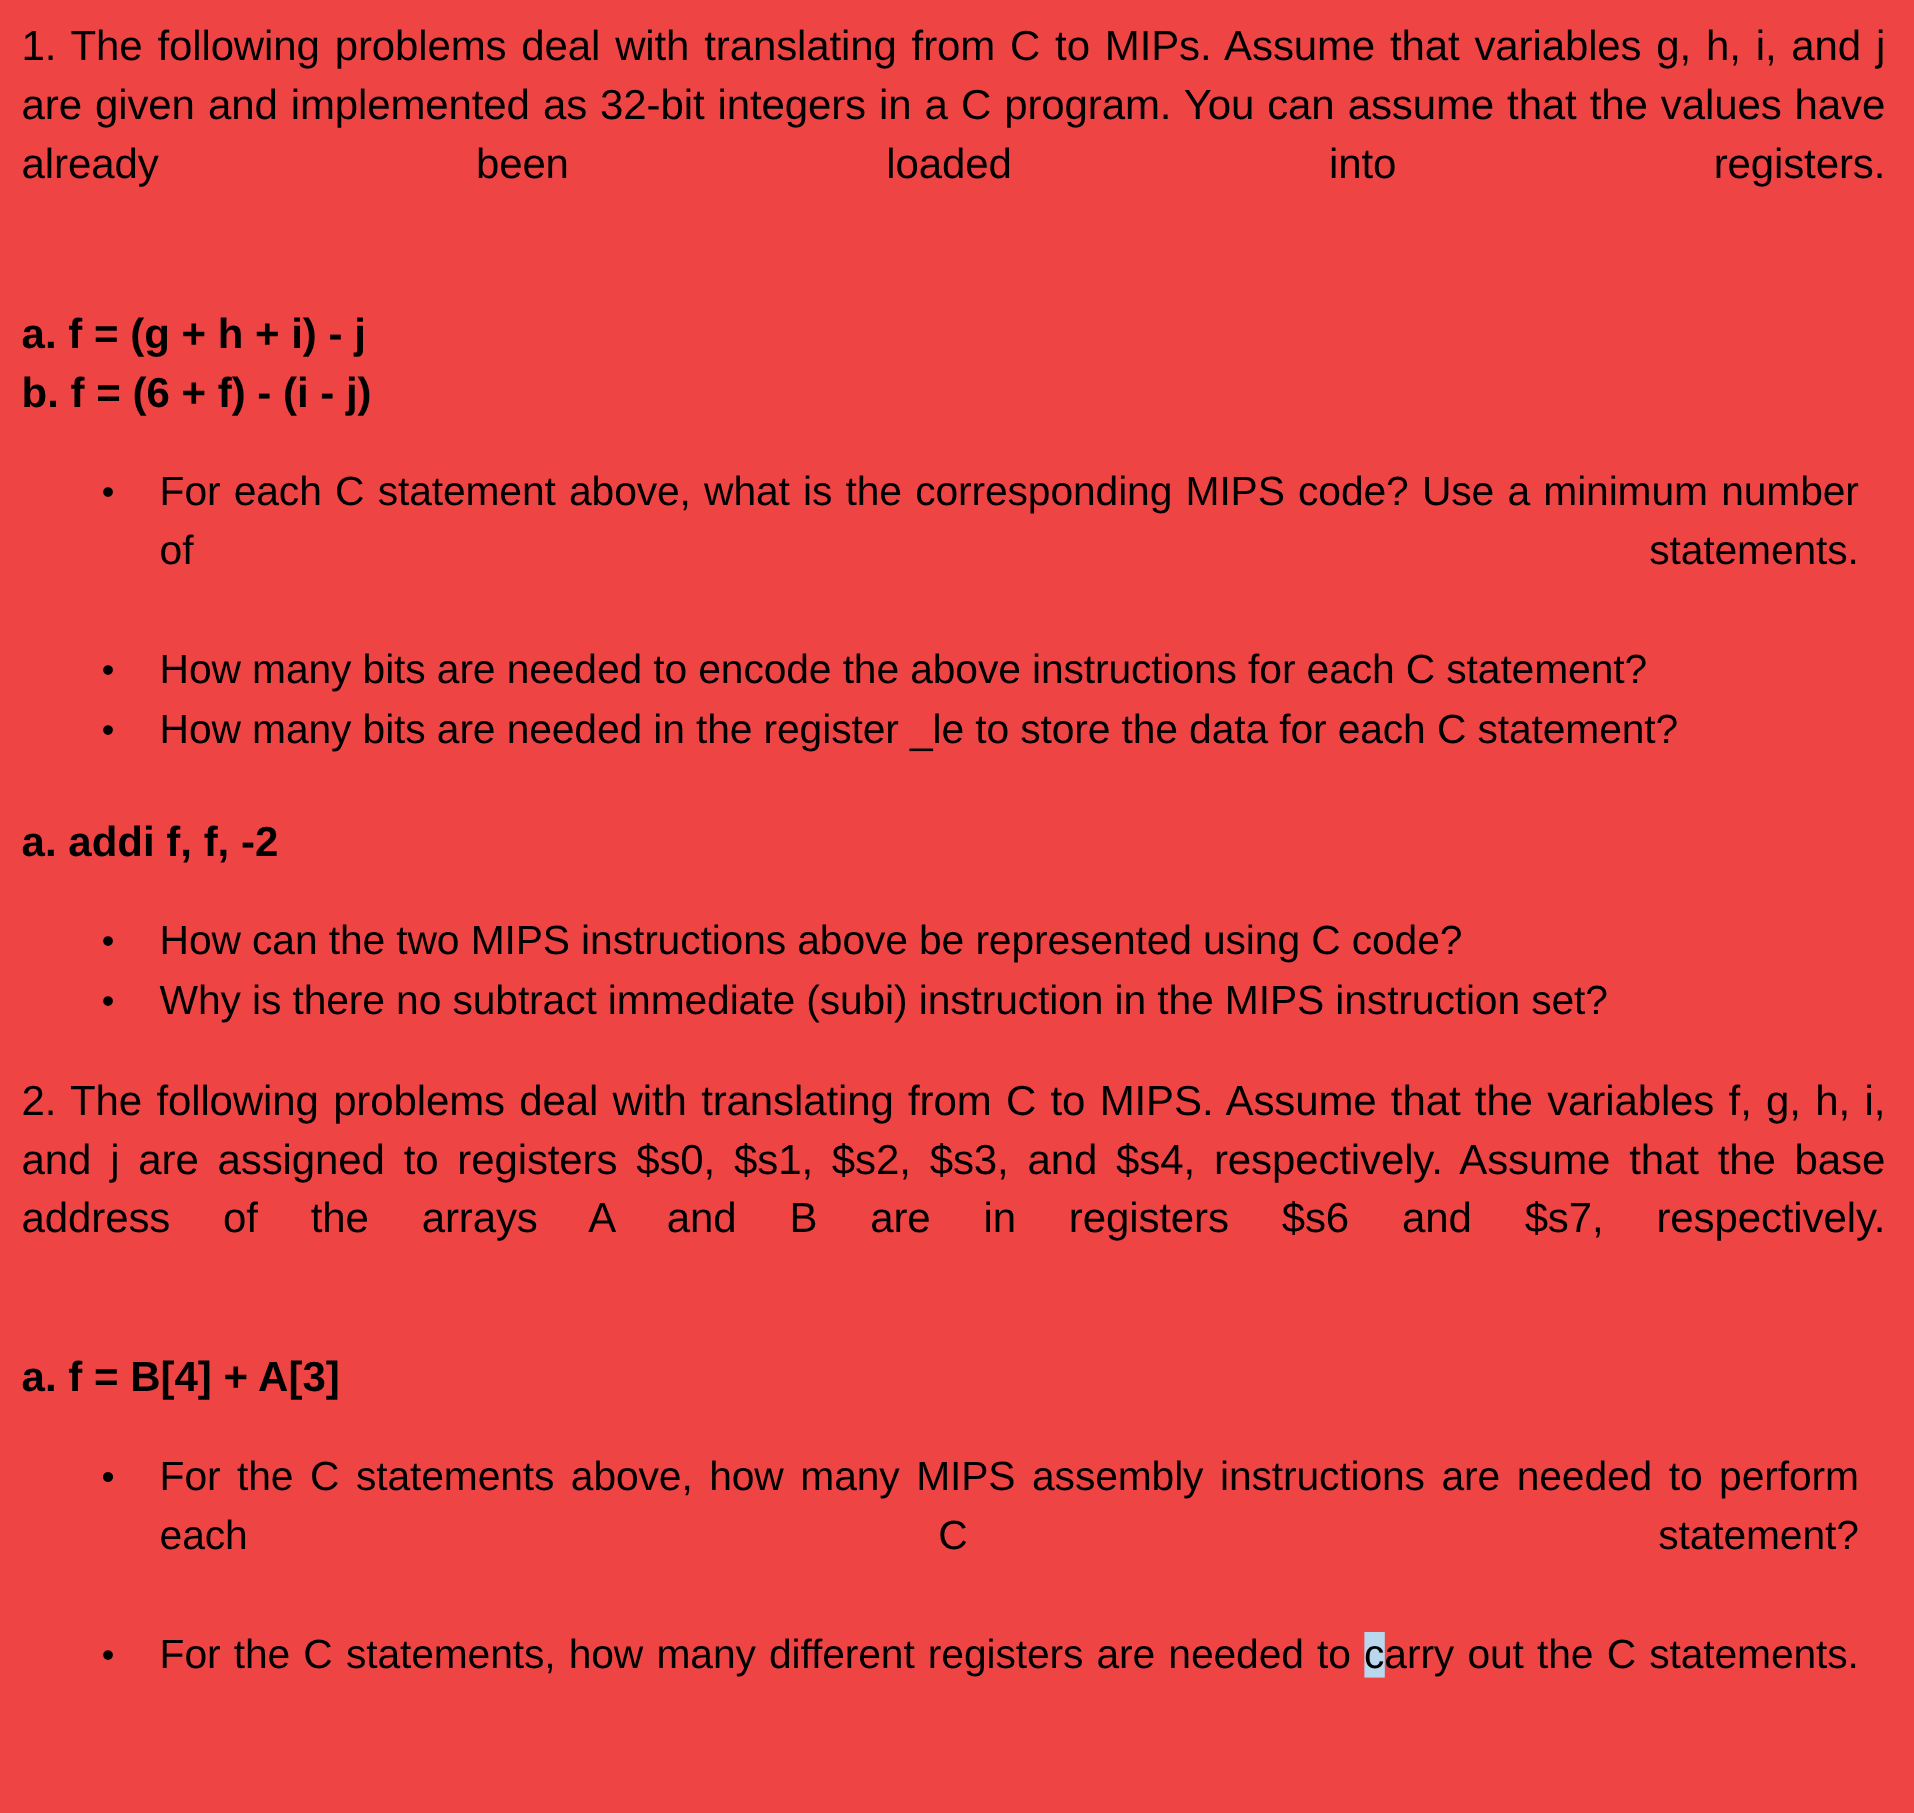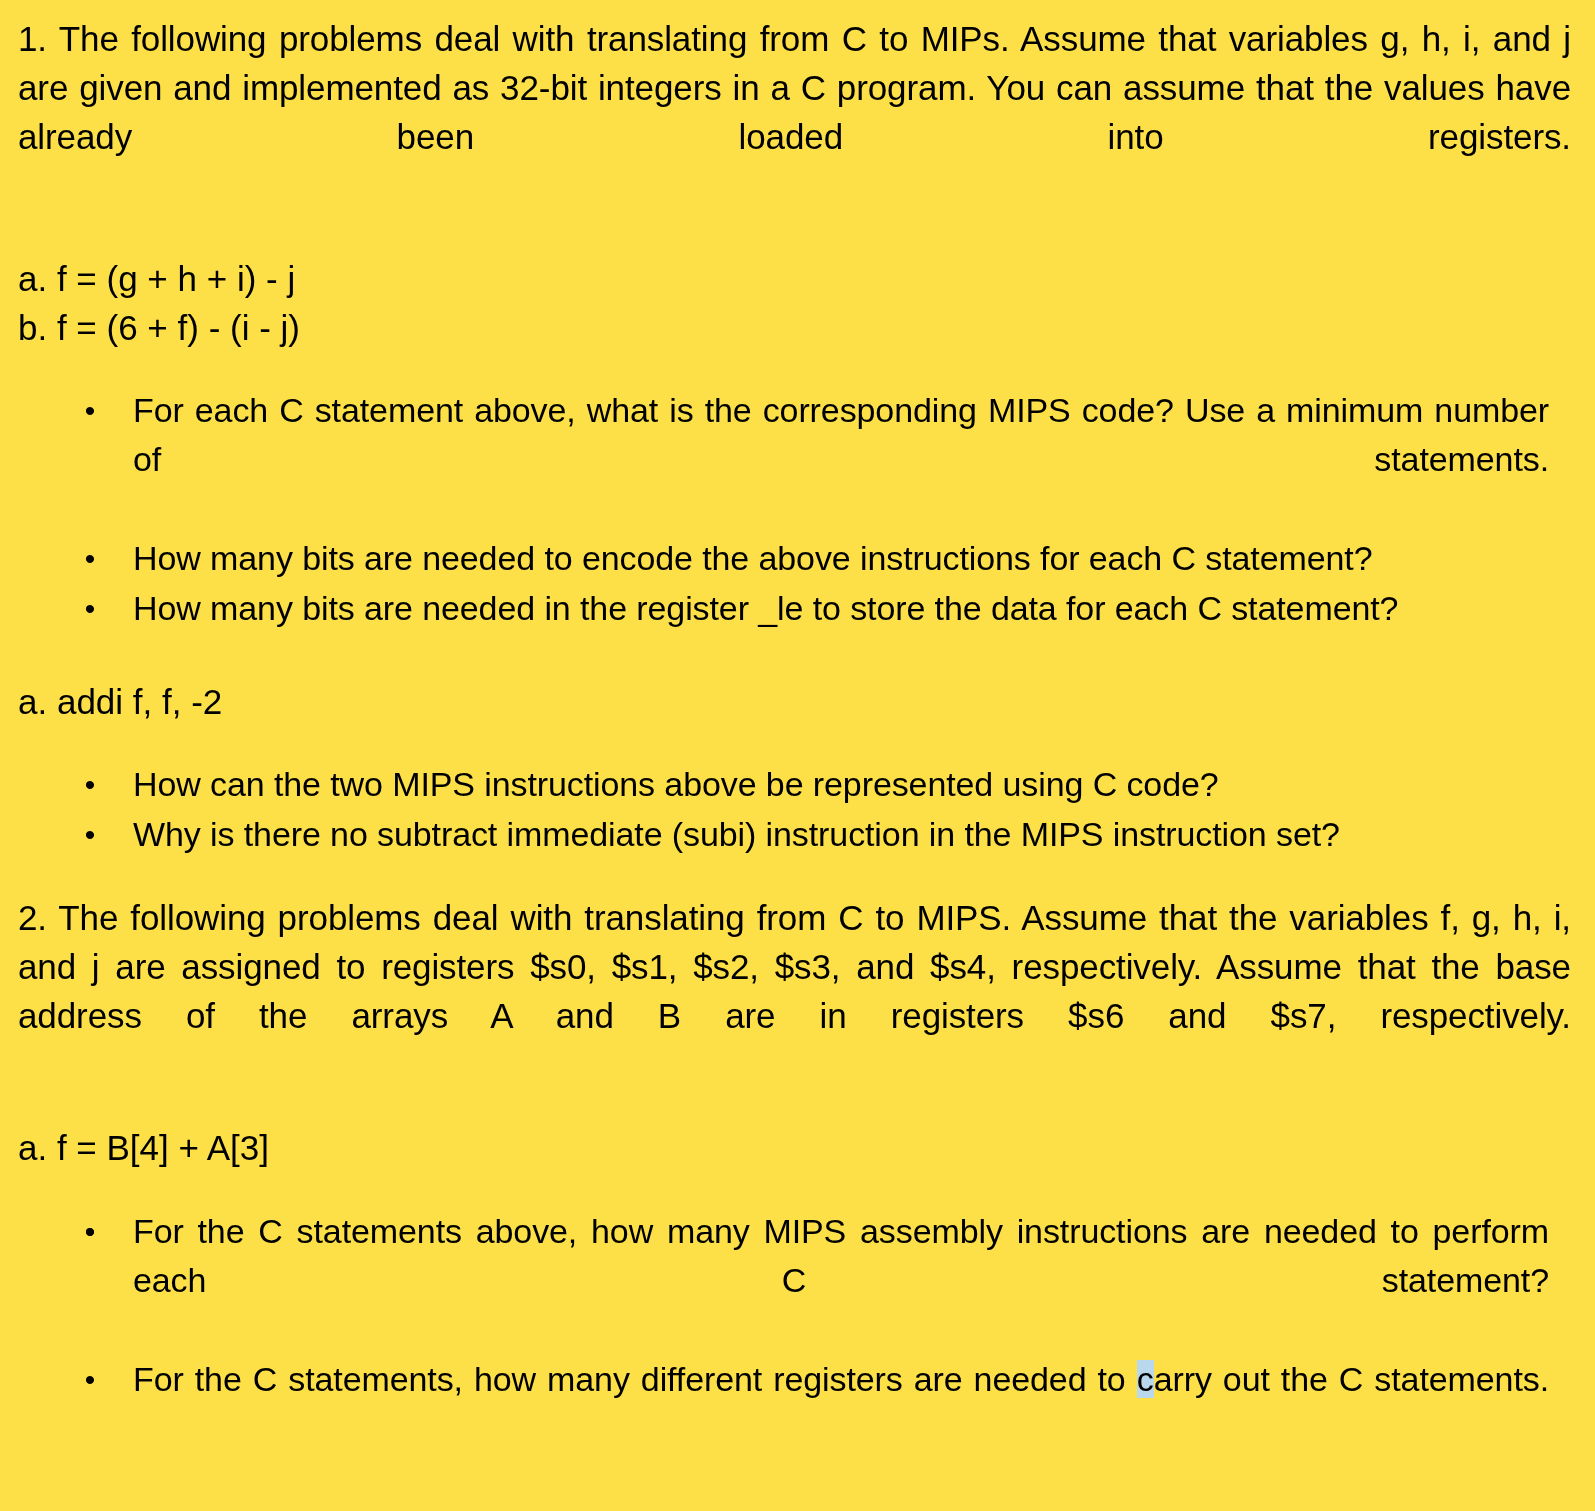--- a/index.html
+++ b/index.html
@@ -13,21 +13,21 @@
     font-family: "Liberation Sans", sans-serif;
     color: #000000;
     overflow: hidden;
   }
   .page {
     position: relative;
     width: 1595px;
     height: 1511px;
     box-sizing: border-box;
     padding: 14px 24px 0 18px;
-    background: #fde047;
+    background: #ef4444;
   }
 
   .para {
     font-size: 35px;
     line-height: 49px;
     text-align: justify;
     text-justify: inter-word;
     letter-spacing: -0.1px;
     margin: 0;
     padding: 0;
@@ -40,20 +40,21 @@
 
   .spacer-lg { height: 44px; }
   .spacer-md { height: 34px; }
 
   .codeline {
     font-size: 35px;
     line-height: 49px;
     margin: 0;
     padding: 0;
     white-space: pre;
+    font-weight: bold;
   }
 
   ul.bullets {
     list-style: none;
     margin: 0;
     padding: 0;
   }
   ul.bullets > li {
     position: relative;
     margin: 0 0 0 0;

